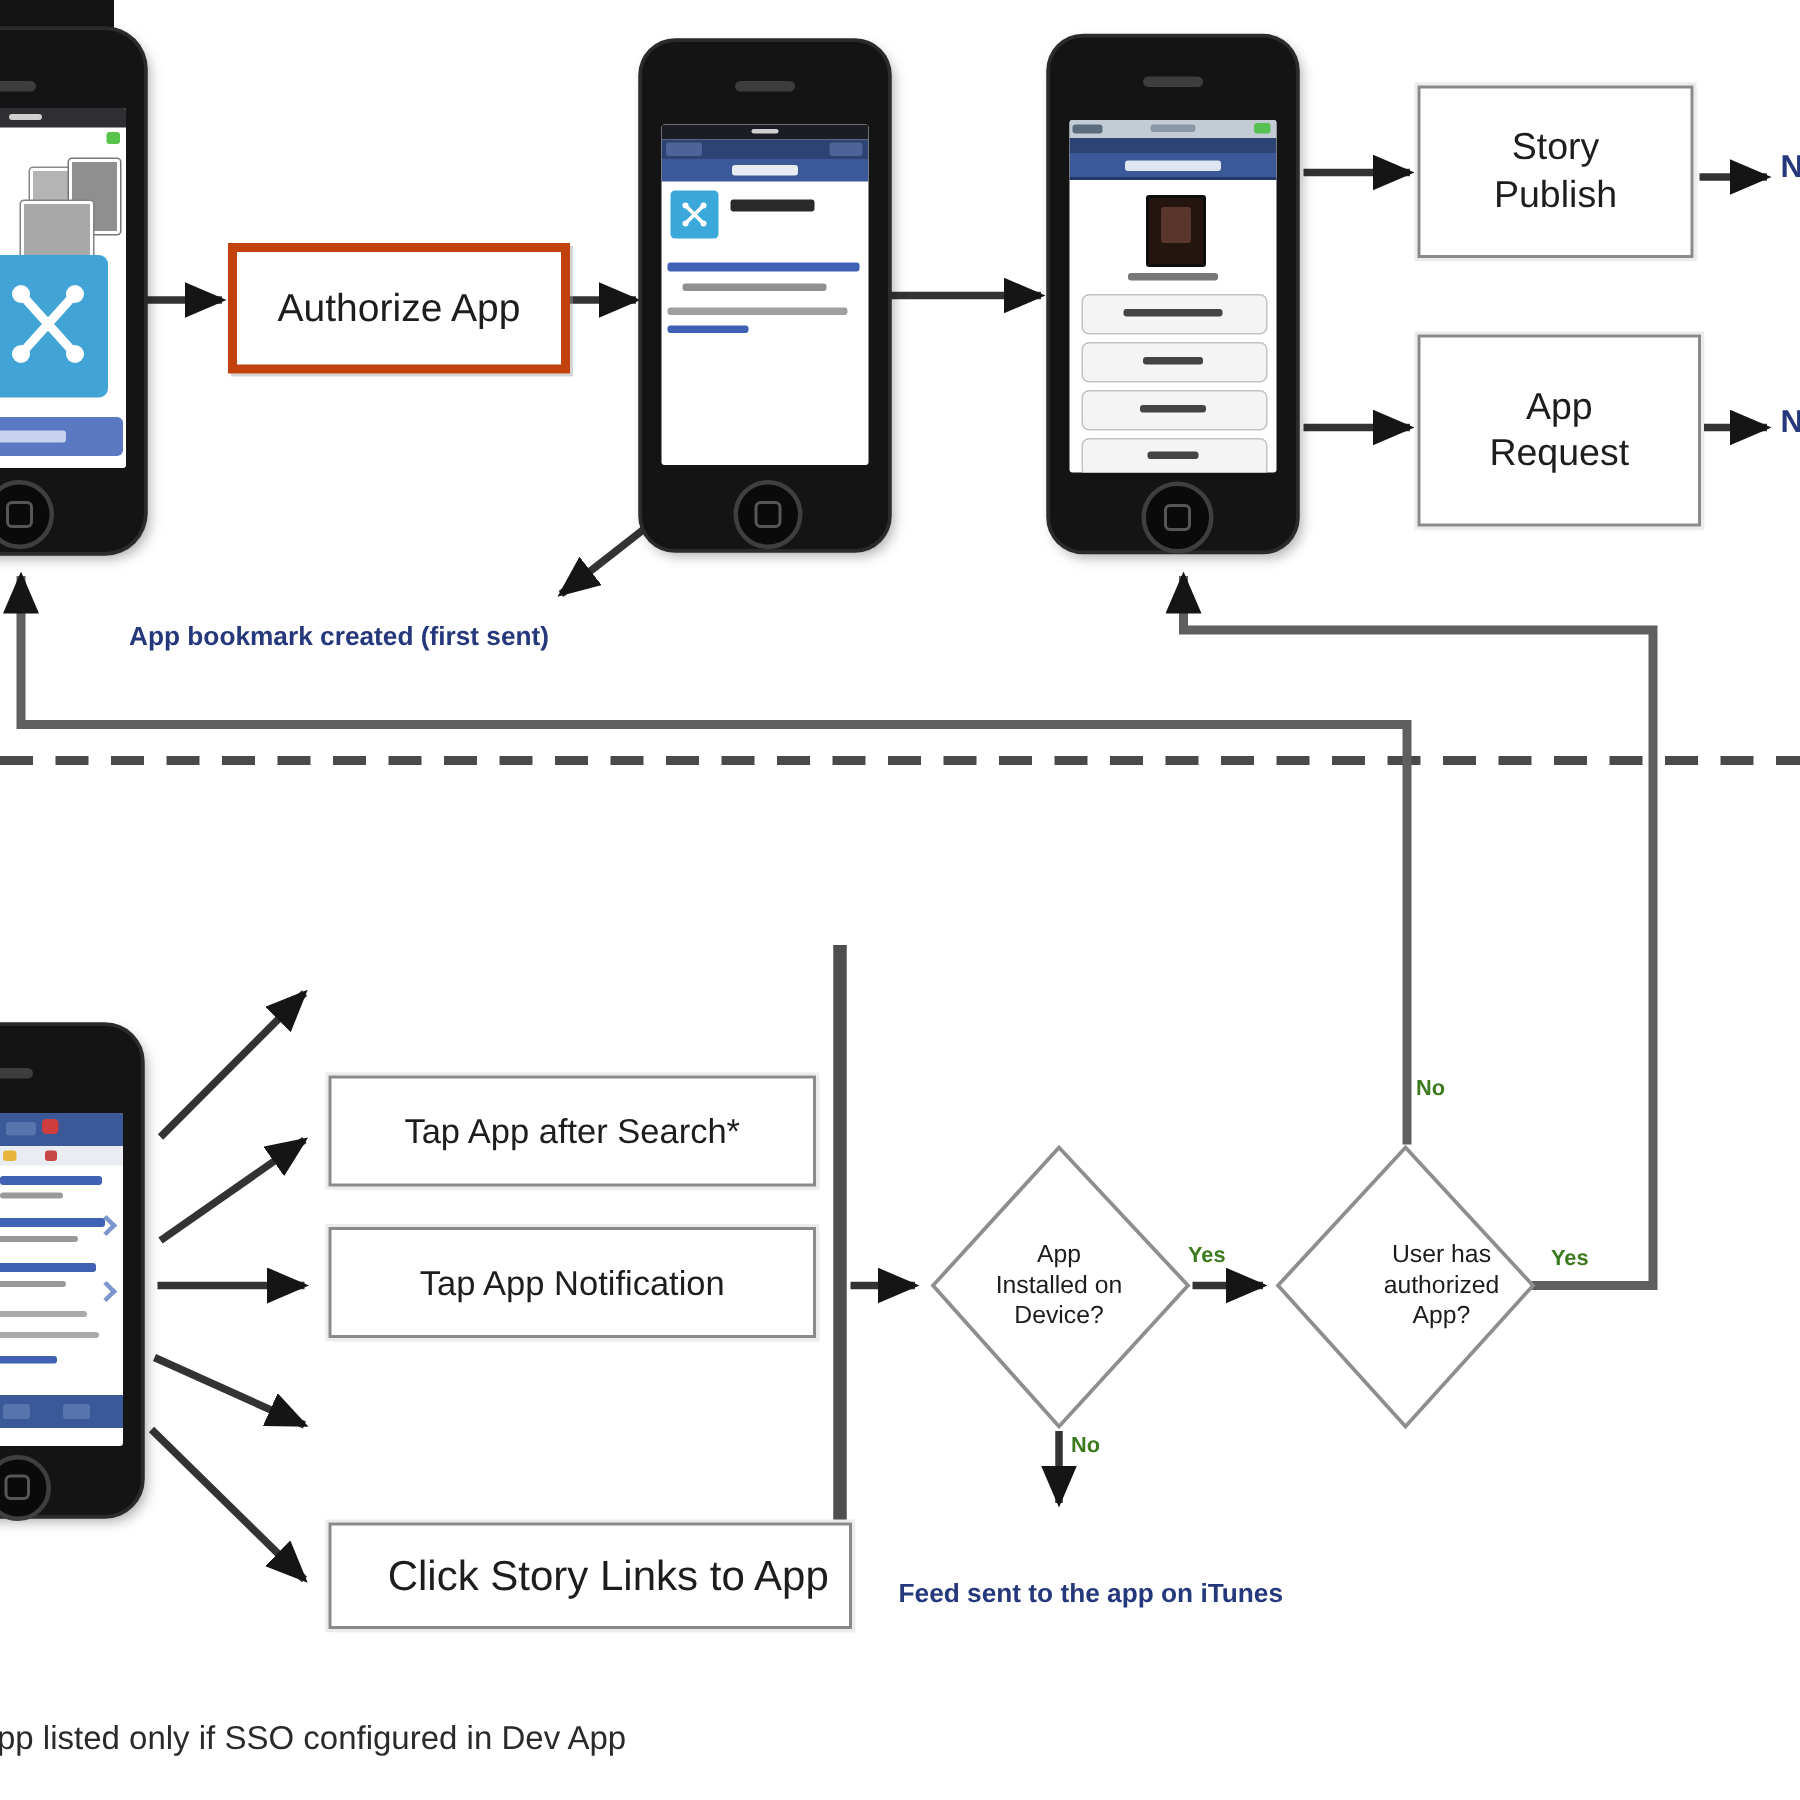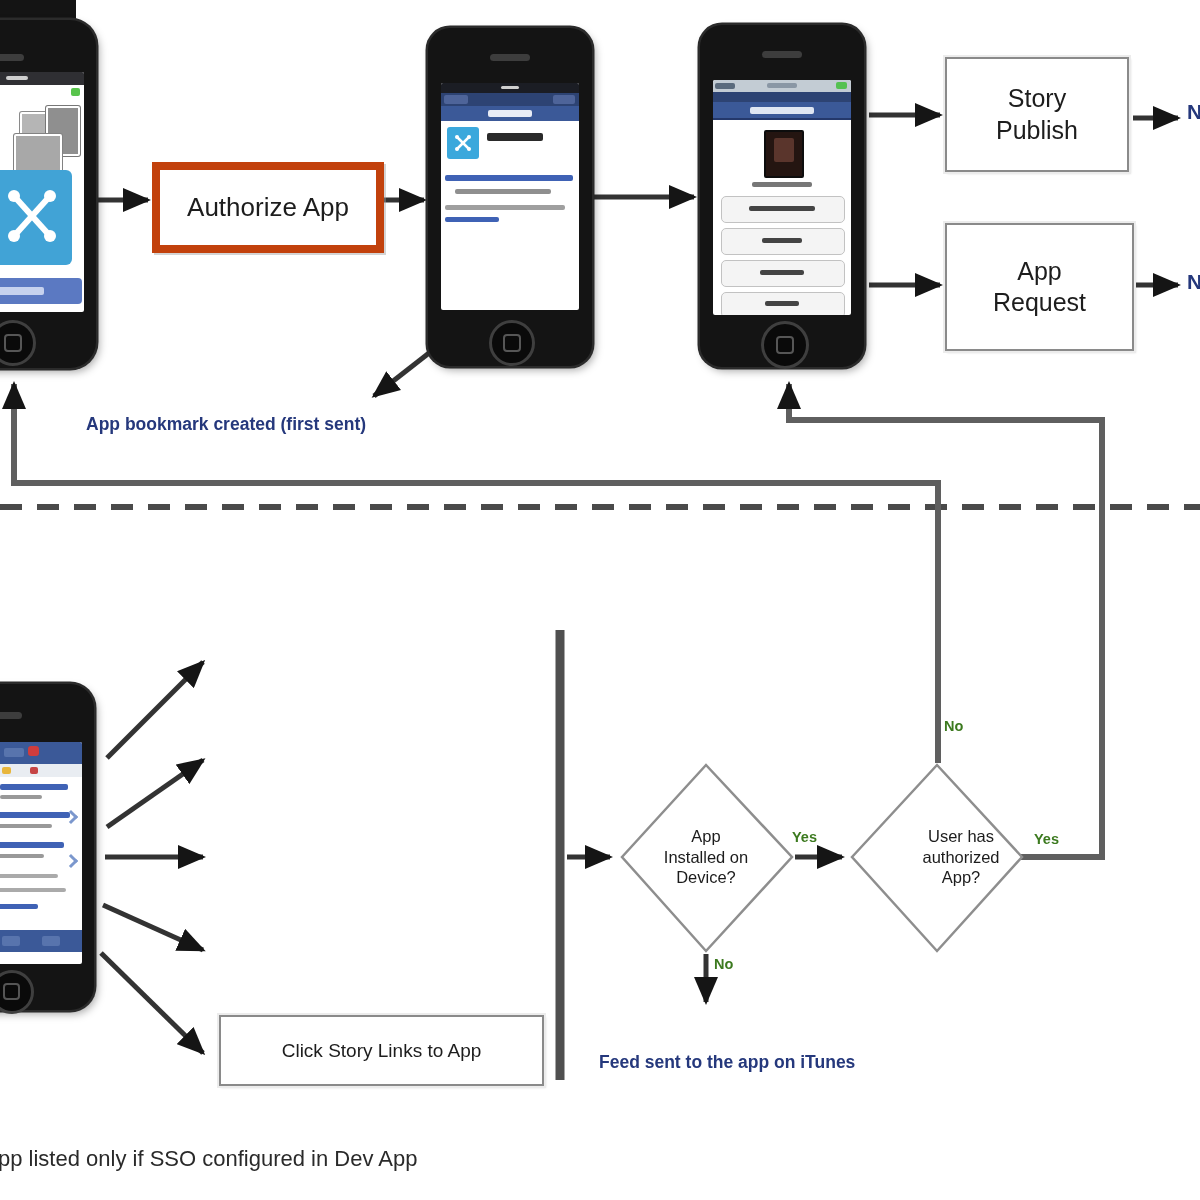--- a/index.html
+++ b/index.html
@@ -2,21 +2,21 @@
 <html><head>
 <meta charset="utf-8">
 <style>
   html,body{margin:0;padding:0;background:#fff;}
   #stage{position:relative;width:1200px;height:1200px;overflow:hidden;background:#fff;
          font-family:"Liberation Sans",sans-serif;}
   .abs{position:absolute;}
   svg.overlay{position:absolute;left:0;top:0;width:1200px;height:1200px;z-index:1;}
   .box{position:absolute;z-index:2;background:#fff;display:flex;align-items:center;justify-content:center;
        text-align:center;color:#1d1d1d;white-space:pre-line;line-height:1.25;}
-  .box.dark{border:8px solid #c2410c;box-shadow:2px 2px 0 rgba(160,160,160,.45);}
+  .box.dark{border:6px solid #c2410c;box-shadow:2px 2px 0 rgba(160,160,160,.45);}
   .box.gray{border:2px solid #8a8a8a;box-shadow:0 0 0 2px #ececec,2px 2px 2px rgba(0,0,0,.12);}
   .dlabel{position:absolute;z-index:2;display:flex;align-items:center;justify-content:center;
           text-align:center;font-size:16.5px;color:#1c1c1c;white-space:pre-line;line-height:1.25;}
   .glabel{position:absolute;z-index:3;color:#3c7a1f;font-weight:bold;font-size:14.5px;}
   .blabel{position:absolute;z-index:3;color:#25387c;font-weight:bold;font-size:17.5px;}
   .footnote{position:absolute;z-index:3;color:#2a2a2a;font-size:22px;}
   .phone{position:absolute;z-index:2;background:#141414;border-radius:26px;
          box-shadow:0 0 0 2.5px #2b2b2b,3px 4px 9px rgba(0,0,0,.35);}
   .speaker{position:absolute;background:#3d3d3d;border-radius:4px;}
   .screen{position:absolute;background:#fff;overflow:hidden;border-radius:2px;}
@@ -187,21 +187,23 @@
       <div class="homesq" style="left:10px;top:10px;width:13px;height:13px;"></div>
     </div>
   </div>
 
   <div class="box dark" style="left:152px;top:162px;width:216px;height:75px;font-size:26px;">Authorize App</div>
   <div class="box gray" style="left:945px;top:57px;width:180px;height:111px;font-size:25px;">Story
 Publish</div>
   <div class="box gray" style="left:945px;top:223px;width:185px;height:124px;font-size:25px;">App
 Request</div>
 
-  <div class="box gray" style="left:219px;top:1015px;width:321px;height:67px;font-size:19px;">Click Story Links to App</div>
+  <div class="box gray" style="left:219px;top:717px;width:321px;height:70px;font-size:23px;">Tap App after Search*</div>
+  <div class="box gray" style="left:219px;top:818px;width:321px;height:70px;font-size:23px;">Tap App Notification</div>
+  <div class="box gray" style="left:219px;top:1015px;width:321px;height:67px;font-size:28px;padding-left:24px;">Click Story Links to App</div>
 
   <div class="dlabel" style="left:641px;top:808px;width:130px;height:98px;">App
 Installed on
 Device?</div>
   <div class="dlabel" style="left:896px;top:808px;width:130px;height:98px;">User has
 authorized
 App?</div>
 
   <div class="glabel" style="left:792px;top:829px;">Yes</div>
   <div class="glabel" style="left:714px;top:956px;">No</div>

